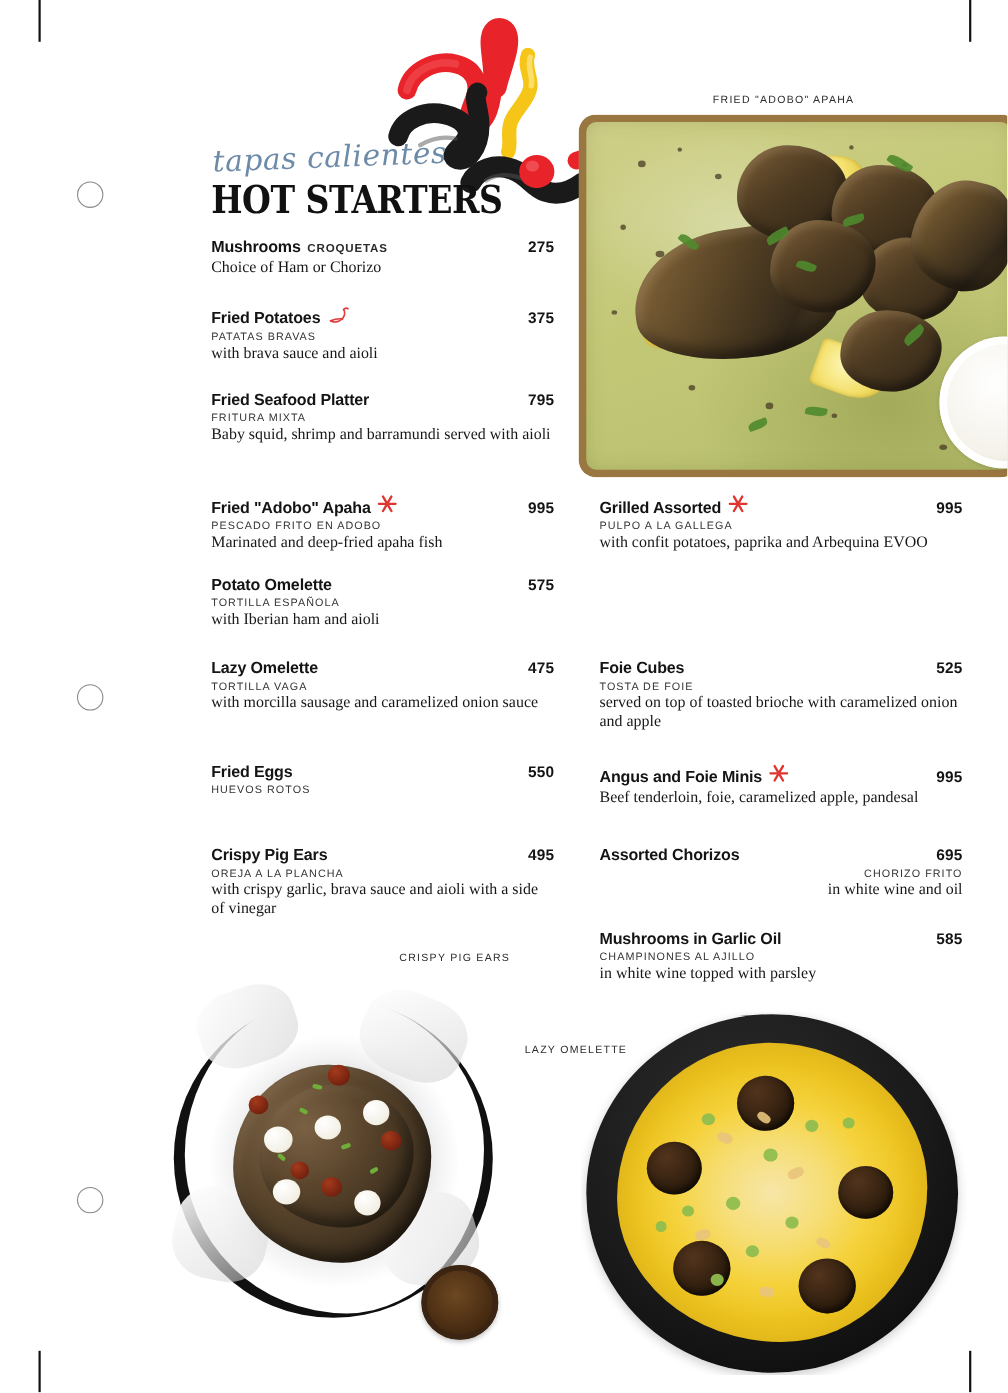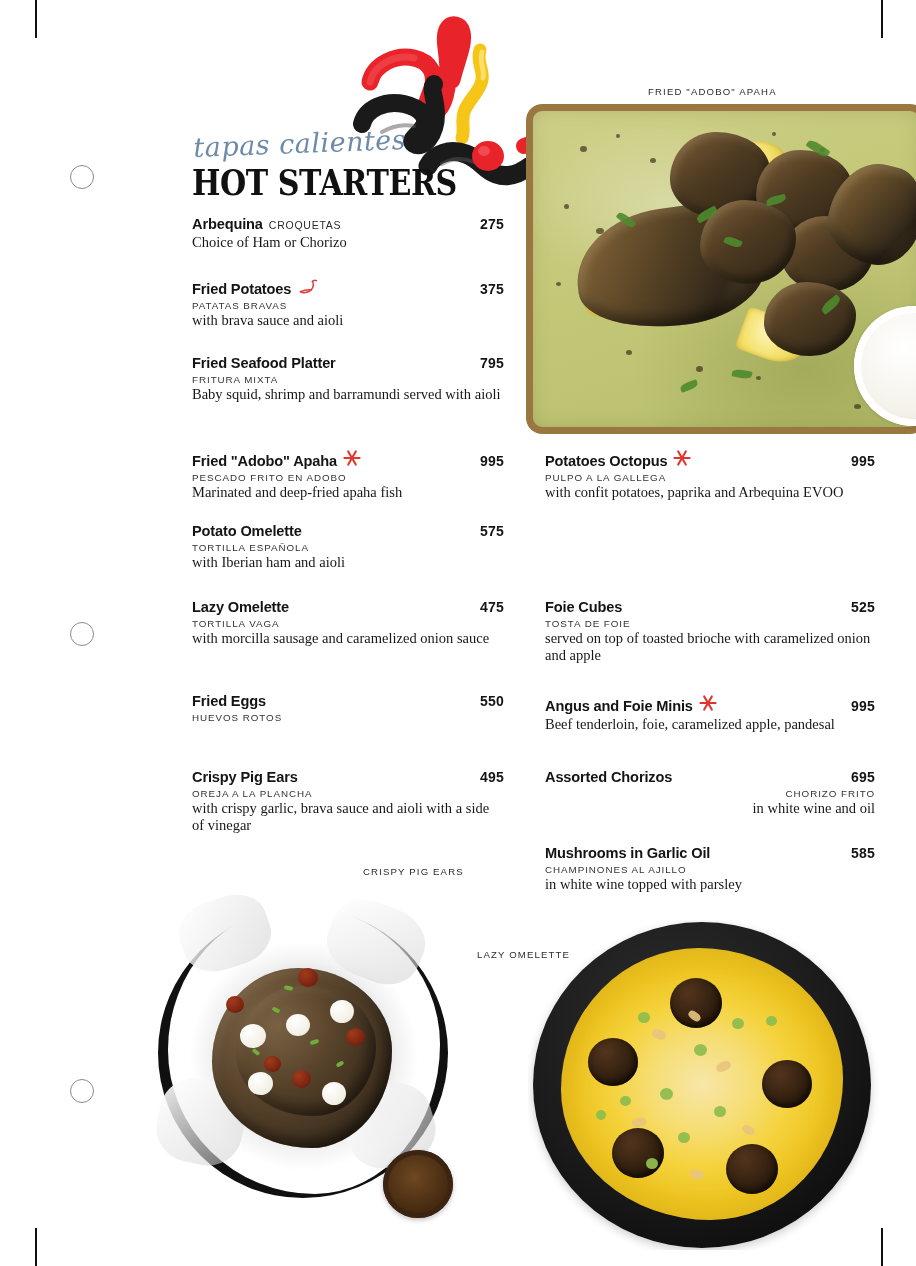--- a/index.html
+++ b/index.html
@@ -84,21 +84,21 @@
   .item-name {
     font-family: "Liberation Sans", sans-serif;
     font-weight: 700;
     font-size: 14.6px;
     letter-spacing: -0.15px;
     color: #141414;
     white-space: nowrap;
   }
   .item-name-inline-es {
     font-family: "Liberation Sans", sans-serif;
-    font-weight: 400;
+    font-weight: 700;
     font-size: 10.5px;
     letter-spacing: 0.75px;
     color: #2b2b2b;
     white-space: nowrap;
     text-align: center;
   }
   .item-price {
     font-family: "Liberation Sans", sans-serif;
     font-weight: 700;
     font-size: 14px;
@@ -339,21 +339,21 @@
   <div class="aioli-bowl"></div>
 
   <div class="script-title">tapas calientes</div>
 
   <div class="main-title">HOT STARTERS</div>
 
   <div class="col col-left" id="col-left" style="height: 640px;">
       <div class="item" style="position: absolute; left: 0px; width: 100%; top: 0px; margin-bottom: 0px;">
         <div class="item-head">
           <div class="name-wrap">
-            <span class="item-name">Arbequina</span>
+            <span class="item-name">Mushrooms</span>
             <span class="item-name-inline-es">CROQUETAS</span>
           </div>
           <span class="item-price">275</span>
         </div>
         <div class="item-desc">Choice of Ham or Chorizo</div>
       </div>
       <div class="item" style="position: absolute; left: 0px; width: 100%; top: 62px; margin-bottom: 0px;">
         <div class="item-head">
           <div class="name-wrap">
             <span class="item-name">Fried Potatoes</span>
@@ -433,21 +433,21 @@
           <span class="item-price">495</span>
         </div>
         <div class="item-es">OREJA A LA PLANCHA</div>
         <div class="item-desc">with crispy garlic, brava sauce and aioli with a side of vinegar</div>
       </div>
     </div>
   <div class="col col-right" id="col-right" style="height: 480px;">
       <div class="item" style="position: absolute; left: 0px; width: 100%; top: 4px; margin-bottom: 0px;">
         <div class="item-head">
           <div class="name-wrap">
-            <span class="item-name">Potatoes Octopus</span>
+            <span class="item-name">Grilled Assorted</span>
             <span class="icon-mark"><svg width="18" height="18" viewBox="0 0 18 18">
                 <line x1="10.20" y1="9.00" x2="16.60" y2="9.00" stroke="#e0342f" stroke-width="2.1" stroke-linecap="round"></line>
                 <line x1="9.60" y1="10.04" x2="12.80" y2="15.58" stroke="#e0342f" stroke-width="2.1" stroke-linecap="round"></line>
                 <line x1="8.40" y1="10.04" x2="5.20" y2="15.58" stroke="#e0342f" stroke-width="2.1" stroke-linecap="round"></line>
                 <line x1="7.80" y1="9.00" x2="1.40" y2="9.00" stroke="#e0342f" stroke-width="2.1" stroke-linecap="round"></line>
                 <line x1="8.40" y1="7.96" x2="5.20" y2="2.42" stroke="#e0342f" stroke-width="2.1" stroke-linecap="round"></line>
                 <line x1="9.60" y1="7.96" x2="12.80" y2="2.42" stroke="#e0342f" stroke-width="2.1" stroke-linecap="round"></line>
               </svg></span>
           </div>
           <span class="item-price">995</span>

